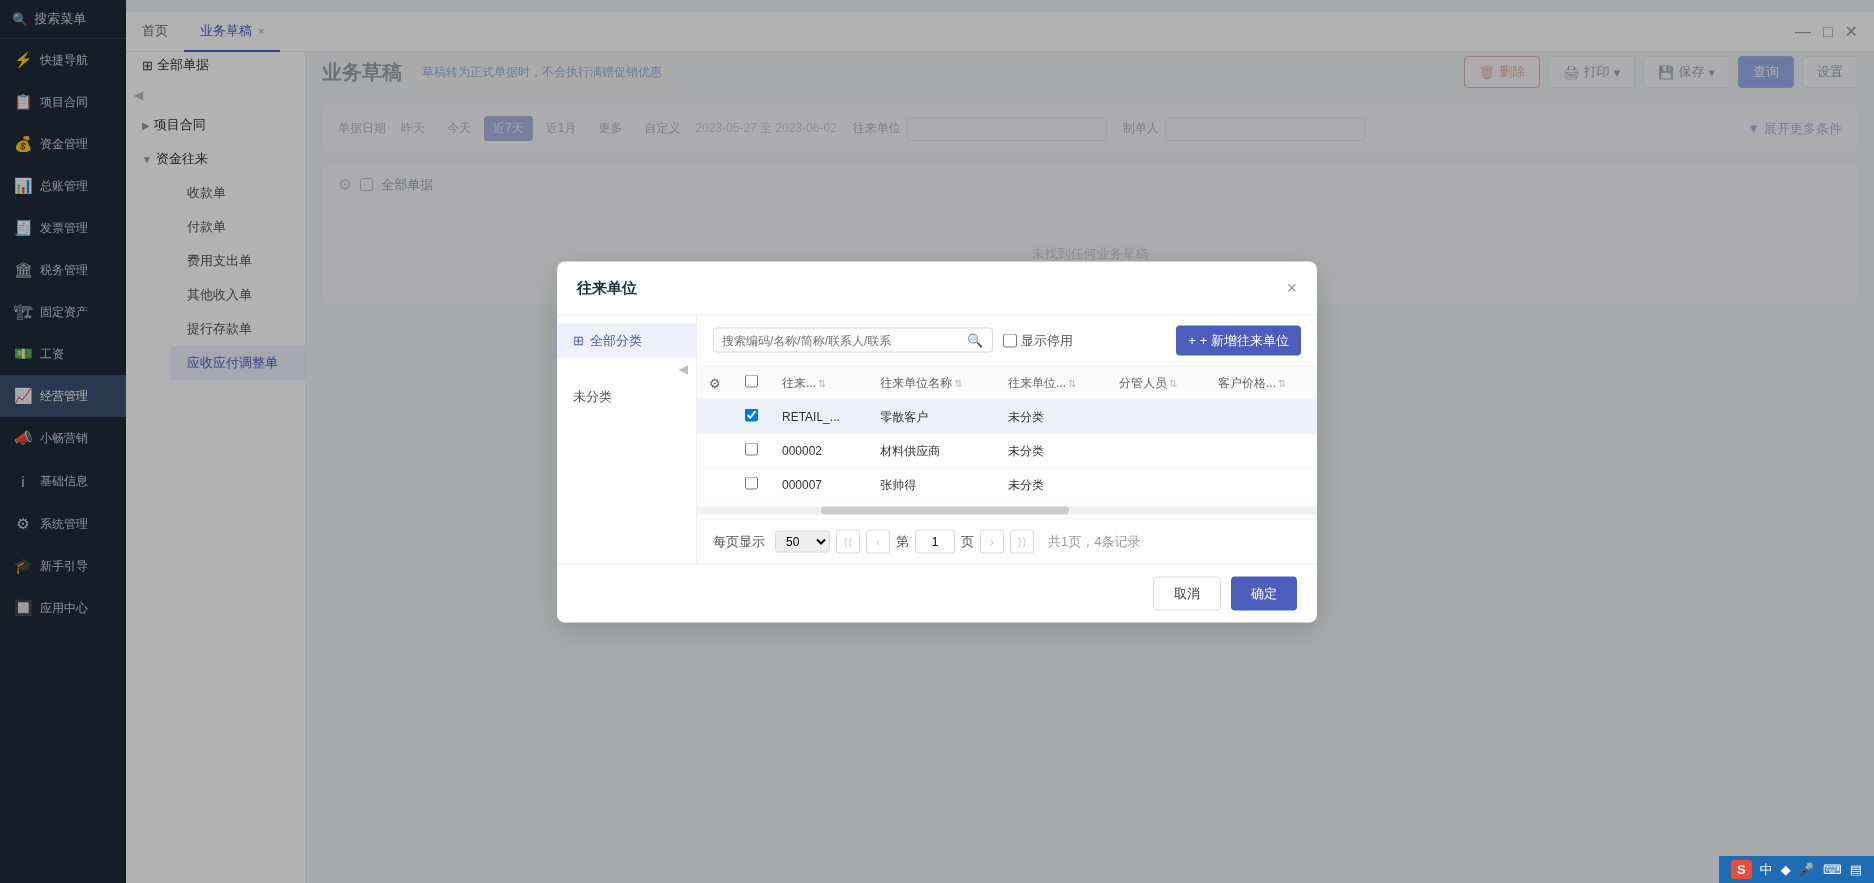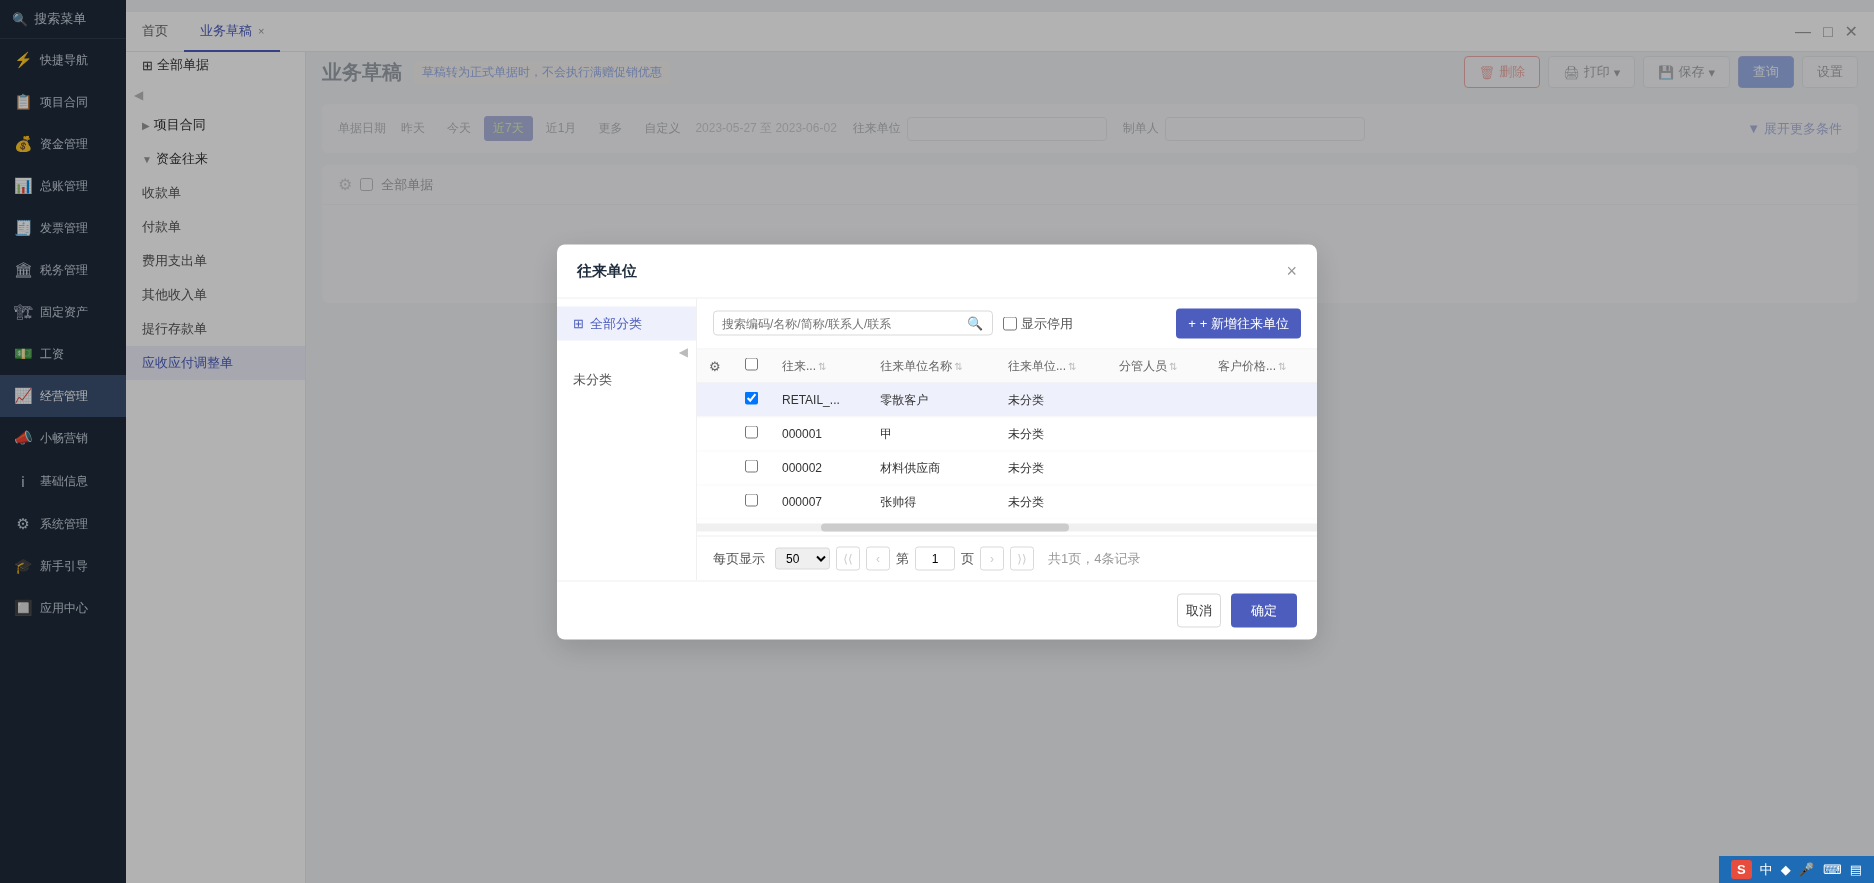--- a/index.html
+++ b/index.html
@@ -59,21 +59,21 @@
       background: #fff; border-radius: 6px; padding: 12px 16px; margin-bottom: 12px;
       display: flex; align-items: center; gap: 16px; flex-wrap: wrap;
     }
     .filter-item { display: flex; align-items: center; gap: 6px; }
     .filter-label { color: #666; font-size: 12px; white-space: nowrap; }
     .date-filter { display: flex; align-items: center; gap: 4px; }
     .date-btn {
       padding: 3px 8px; border-radius: 3px; cursor: pointer; font-size: 12px;
       border: 1px solid transparent; color: #666;
     }
-    .date-btn.active { background: #4c5dbd; color: #bef264; border-color: #4c5dbd; }
+    .date-btn.active { background: #4c5dbd; color: #e5e5e5; border-color: #4c5dbd; }
     .date-range { font-size: 12px; color: #999; }
     .filter-input {
       border: 1px solid #d9d9d9; border-radius: 4px; padding: 4px 10px;
       font-size: 12px; width: 200px; outline: none;
     }
     .expand-btn {
       margin-left: auto; color: #4c5dbd; font-size: 12px; cursor: pointer;
       display: flex; align-items: center; gap: 4px;
     }
 
@@ -89,21 +89,21 @@
     .table-section-title { font-size: 13px; color: #333; font-weight: 500; }
 
     
     .inner-sidebar {
       position: absolute; left: 126px; top: 40px; width: 180px; height: calc(100% - 40px);
       background: #fff; border-right: 1px solid #e8eaf0; padding: 8px 0;
       overflow-y: auto;
     }
     .inner-sidebar-item {
       padding: 8px 16px; font-size: 12px; color: #555; cursor: pointer;
-      display: flex; align-items: center; gap: 6px;
+      display: flex; align-items: center; gap: 6px; margin-left: 45px;
     }
     .inner-sidebar-item.active { background: #eef0fb; color: #4c5dbd; }
     .inner-sidebar-category {
       padding: 8px 16px; font-size: 12px; color: #333; font-weight: 500;
       display: flex; align-items: center; gap: 4px; cursor: pointer;
     }
     .inner-sidebar-category .arrow { font-size: 10px; color: #999; }
 
     
     .overlay {
@@ -201,21 +201,21 @@
       text-align: center; font-size: 12px; outline: none;
     }
     .page-total { margin-left: 8px; color: #999; }
 
     
     .modal-footer {
       padding: 12px 20px; display: flex; justify-content: flex-end; gap: 10px;
       border-top: 1px solid #f0f0f0;
     }
     .btn-cancel {
-      padding: 7px 8px; border: 1px solid #d9d9d9; border-radius: 4px;
+      padding: 7px 20px; border: 1px solid #d9d9d9; border-radius: 4px;
       background: #fff; cursor: pointer; font-size: 13px; color: #333;
     }
     .btn-confirm {
       padding: 7px 20px; border: none; border-radius: 4px;
       background: #4c5dbd; color: #fff; cursor: pointer; font-size: 13px;
     }
 
     
     .bg-content {
       margin-left: 306px; margin-top: 40px; padding: 16px; opacity: 0.4; pointer-events: none;
@@ -476,29 +476,20 @@
       <td><input type="checkbox" checked="" style=""></td>
       <td>RETAIL_...</td>
       <td>零散客户</td>
       <td>未分类</td>
       <td></td>
       <td></td>
     </tr>
               <tr>
       <td></td>
       <td><input type="checkbox" style=""></td>
-      <td>000001</td>
-      <td>甲</td>
-      <td>未分类</td>
-      <td></td>
-      <td></td>
-    </tr>
-              <tr>
-      <td></td>
-      <td><input type="checkbox" style=""></td>
       <td>000002</td>
       <td>材料供应商</td>
       <td>未分类</td>
       <td></td>
       <td></td>
     </tr>
               <tr>
       <td></td>
       <td><input type="checkbox" style=""></td>
       <td>000007</td>

